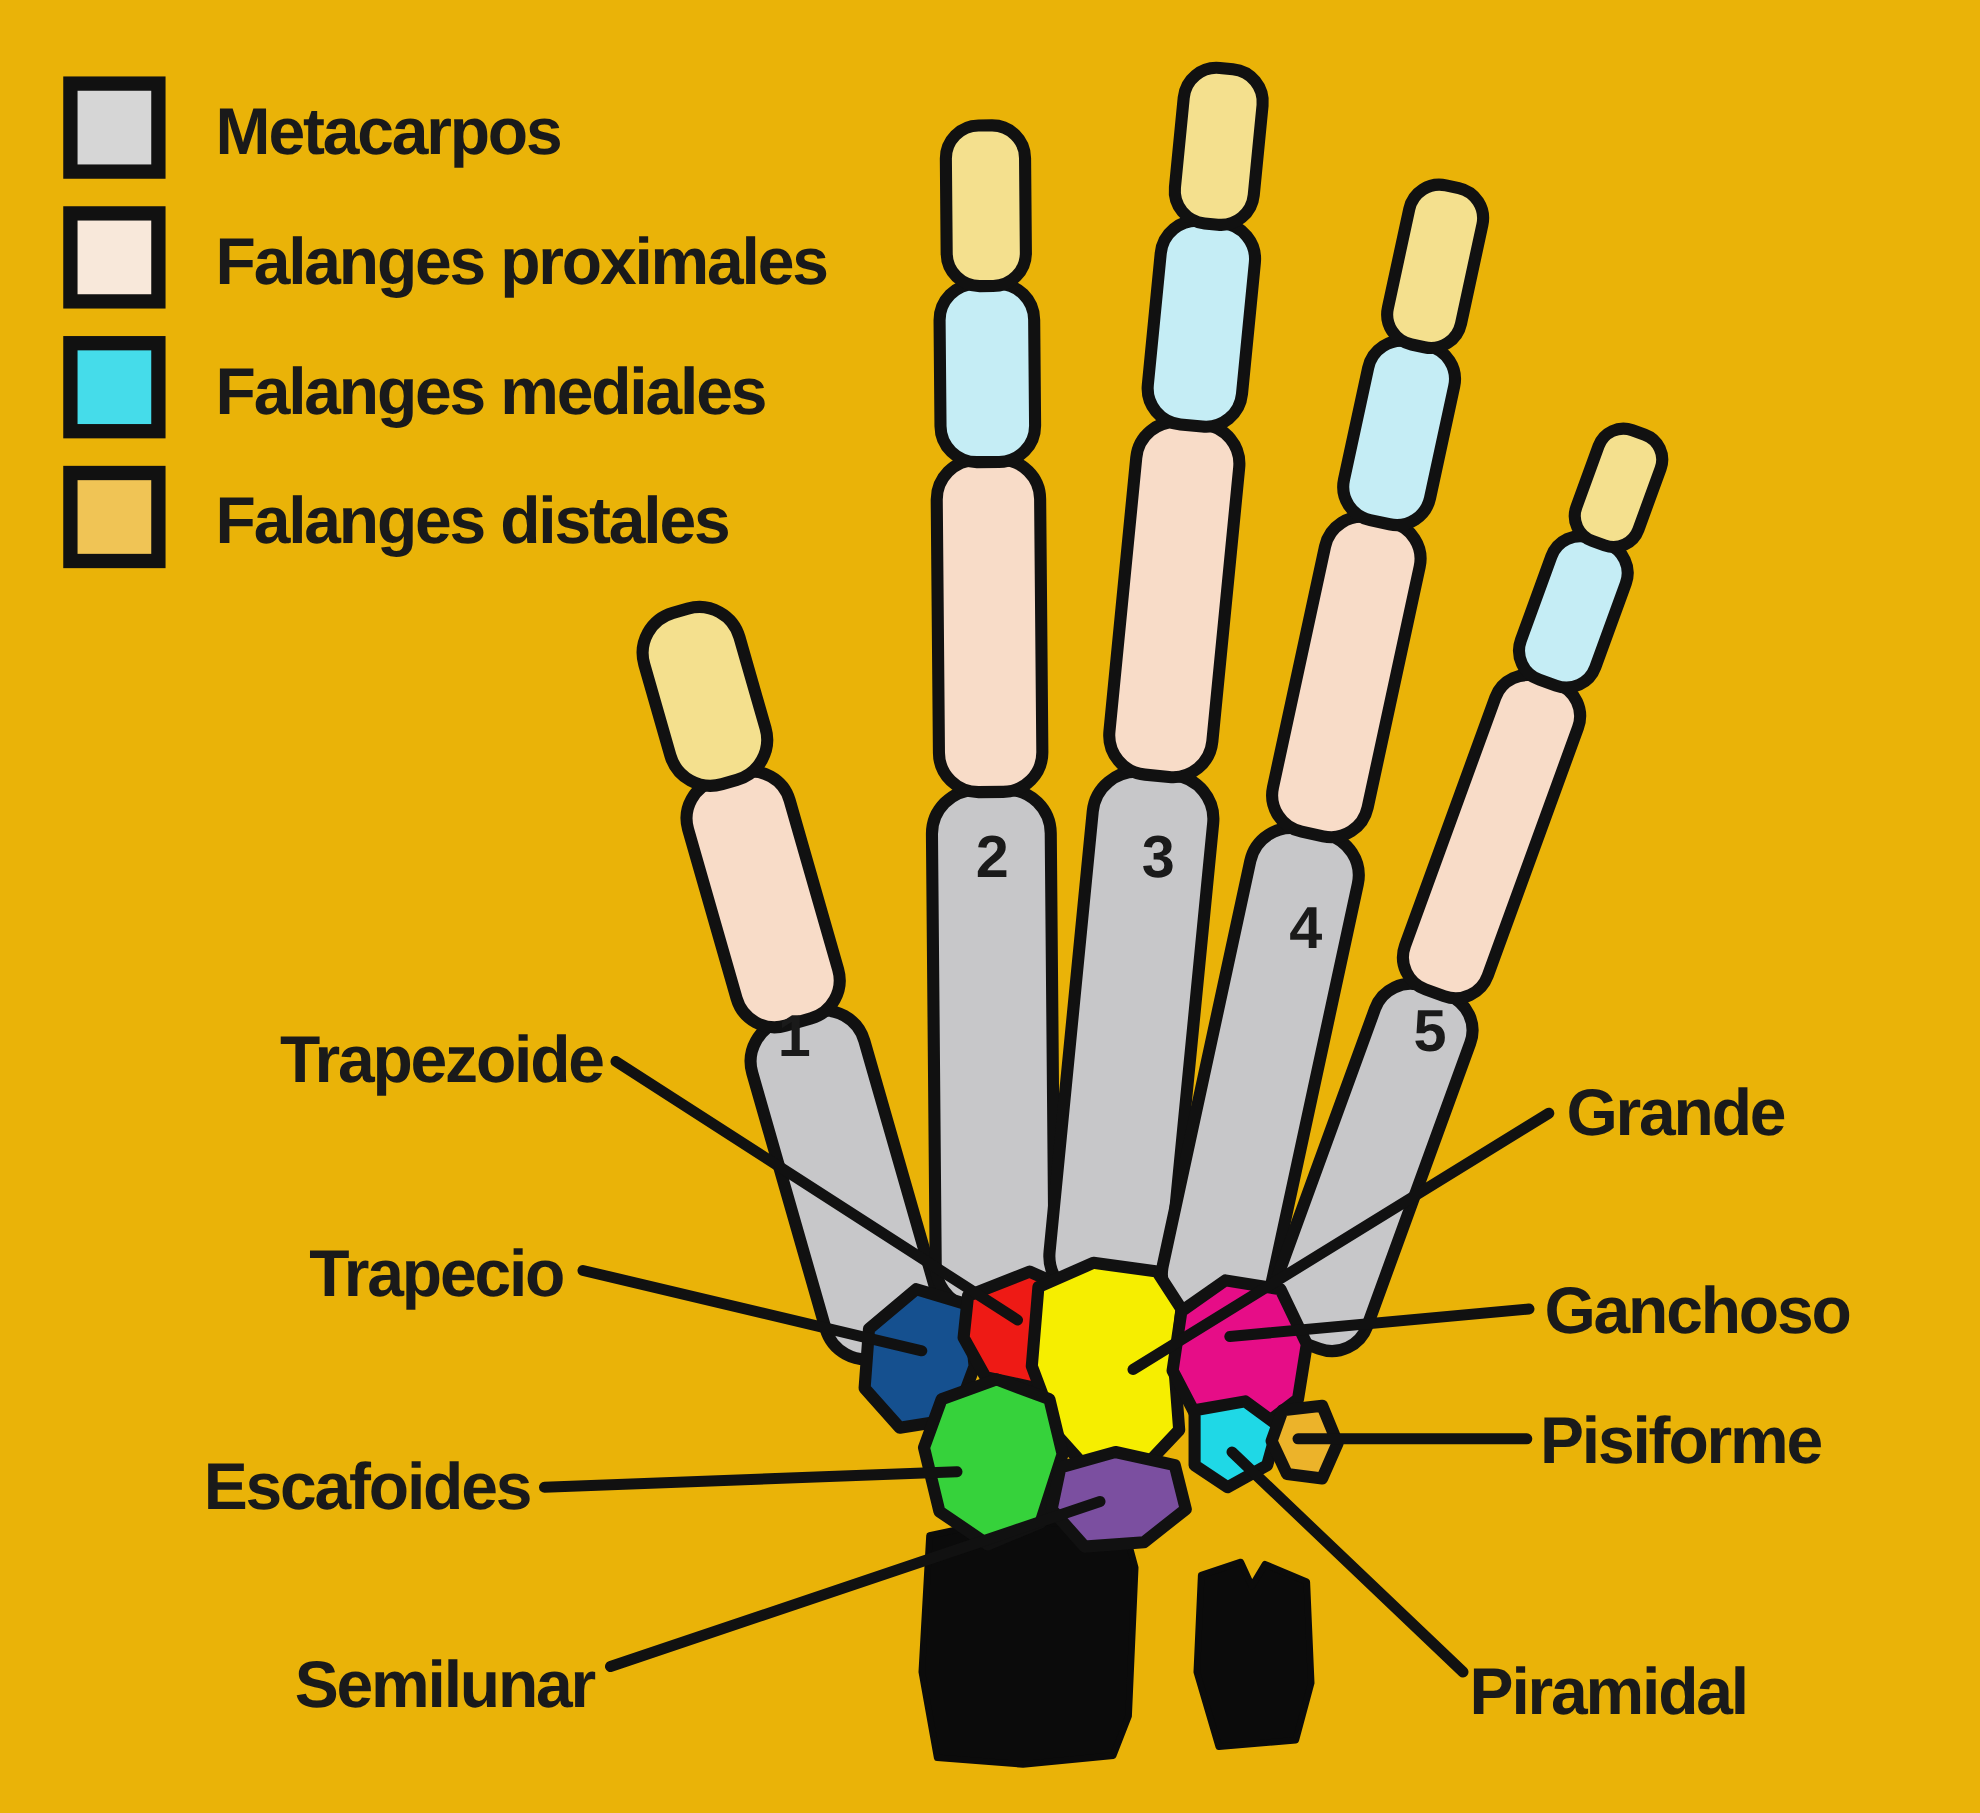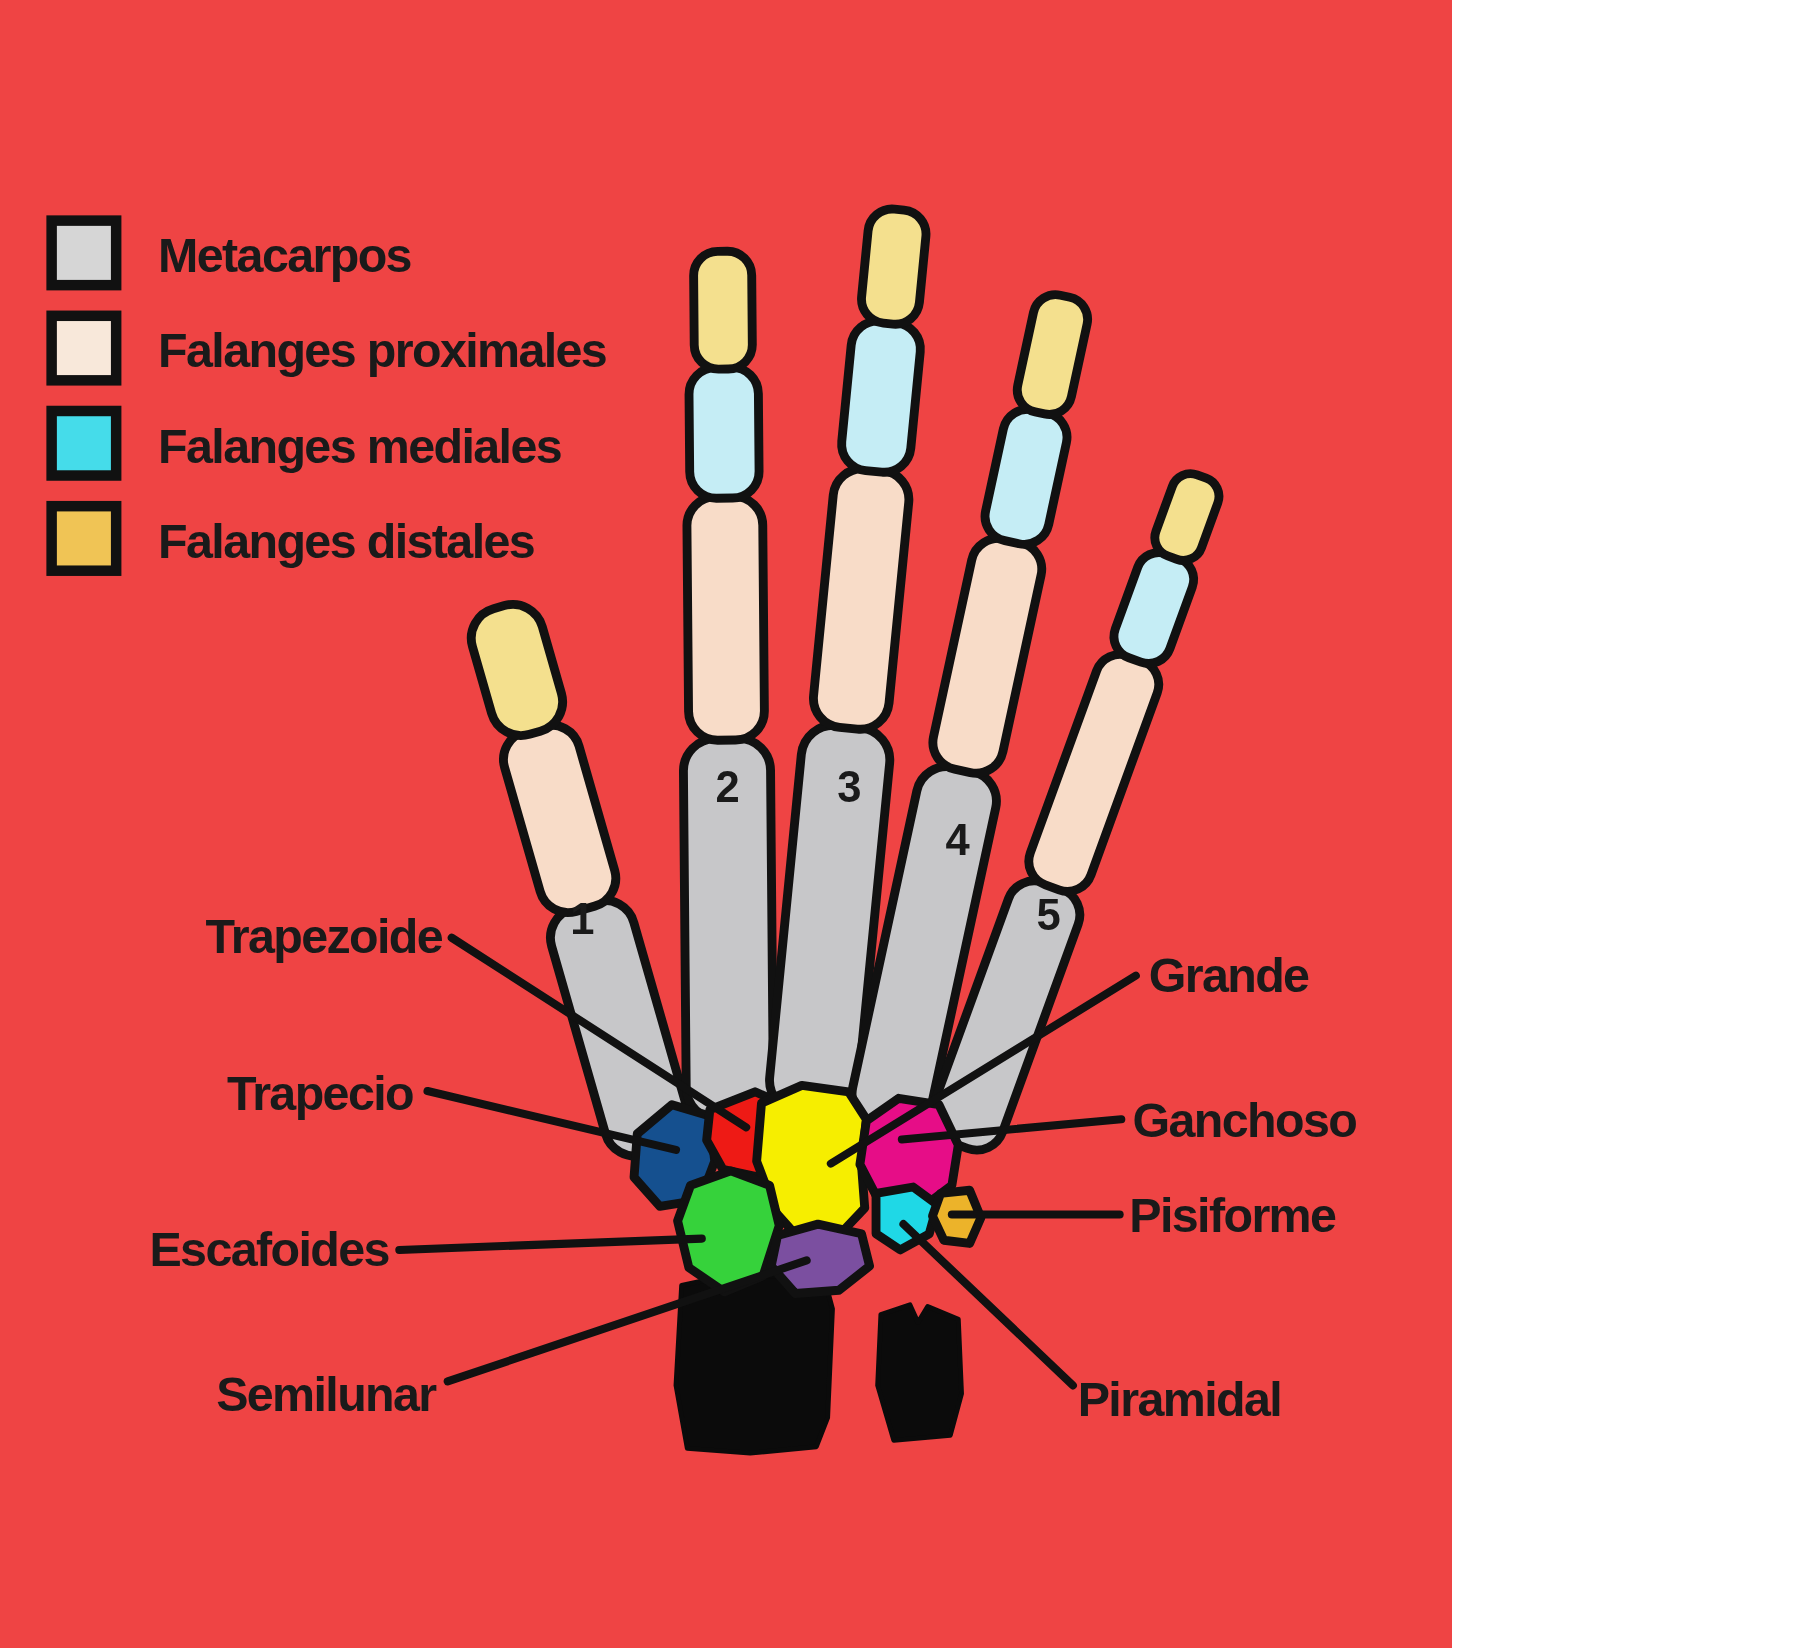--- a/index.html
+++ b/index.html
@@ -1,19 +1,19 @@
 <!DOCTYPE html>
 <html><head>
 <meta charset="utf-8">
 <style>
   html,body{margin:0;padding:0;background:#ffffff;}
   .stage{
     position:relative;
-    width:1452px;height:1648px;
-    background:#ef4444;
+    width:1800px;height:1648px;
+    background:#eab308;
     font-family:"Liberation Sans", sans-serif;
     overflow:hidden;
   }
   svg{display:block;width:100%;height:100%;}
   .bone{stroke:#111111;stroke-width:11;stroke-linejoin:round;}
   .bone-mc{fill:#c7c7c9;}
   .bone-prox{fill:#f8dcc8;}
   .bone-med{fill:#c5edf5;}
   .bone-dist{fill:#f4e08e;}
   .carpal{stroke:#111111;stroke-width:11;stroke-linejoin:round;}

